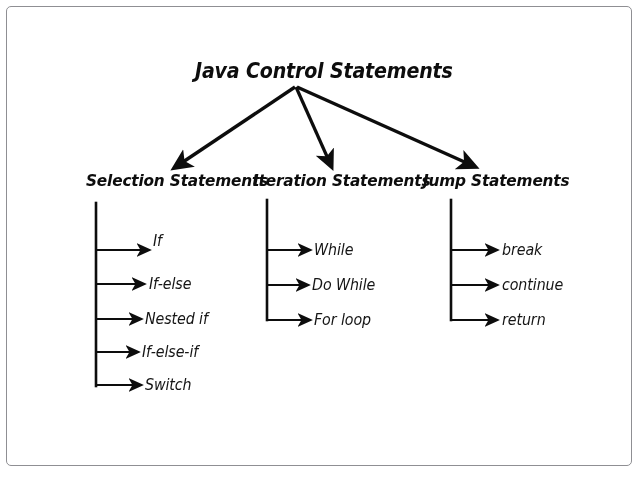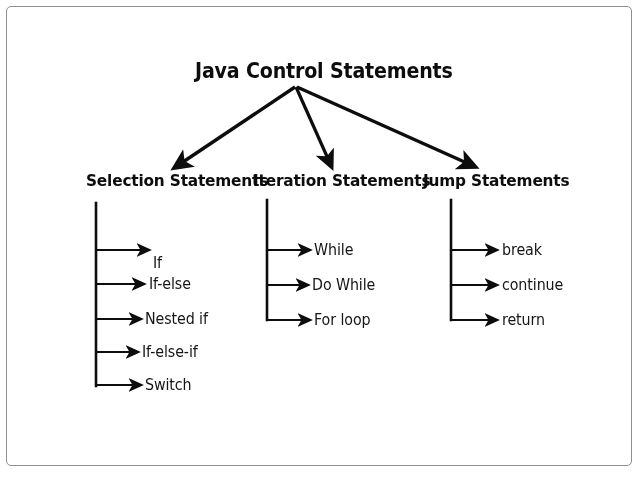--- a/index.html
+++ b/index.html
@@ -10,20 +10,21 @@
   body {
     font-family: "DejaVu Sans", sans-serif;
   }
   #slide {
     position: relative;
     width: 638px;
     height: 478px;
     background: #ffffff;
     box-sizing: border-box;
     overflow: hidden;
+    font-style: italic;
   }
   .slide-border {
     position: absolute;
     left: 6px;
     top: 6px;
     width: 626px;
     height: 460px;
     border: 1px solid #8f8f93;
     border-radius: 5px;
     box-sizing: border-box;
@@ -135,21 +136,21 @@
   </svg>
 
   <div class="dtext title" style="left:195px; top:59px;">Java Control Statements</div>
 
   <div class="dtext group-head" style="left:86px; top:171px;">Selection Statements</div>
 
   <div class="dtext group-head" style="left:253px; top:171px;">Iteration Statements</div>
 
   <div class="dtext group-head" style="left:423px; top:171px;">Jump Statements</div>
 
-  <div class="dtext leaf" style="left:153px; top:254px;">If</div>
+  <div class="dtext leaf" style="left:153px; top:232px;">If</div>
   <div class="dtext leaf" style="left:149px; top:275px;">If-else</div>
   <div class="dtext leaf" style="left:145px; top:310px;">Nested if</div>
   <div class="dtext leaf" style="left:142px; top:343px;">If-else-if</div>
   <div class="dtext leaf" style="left:145px; top:376px;">Switch</div>
 
   <div class="dtext leaf" style="left:314px; top:241px;">While</div>
   <div class="dtext leaf" style="left:312px; top:276px;">Do While</div>
   <div class="dtext leaf" style="left:314px; top:311px;">For loop</div>
 
   <div class="dtext leaf" style="left:502px; top:241px;">break</div>

